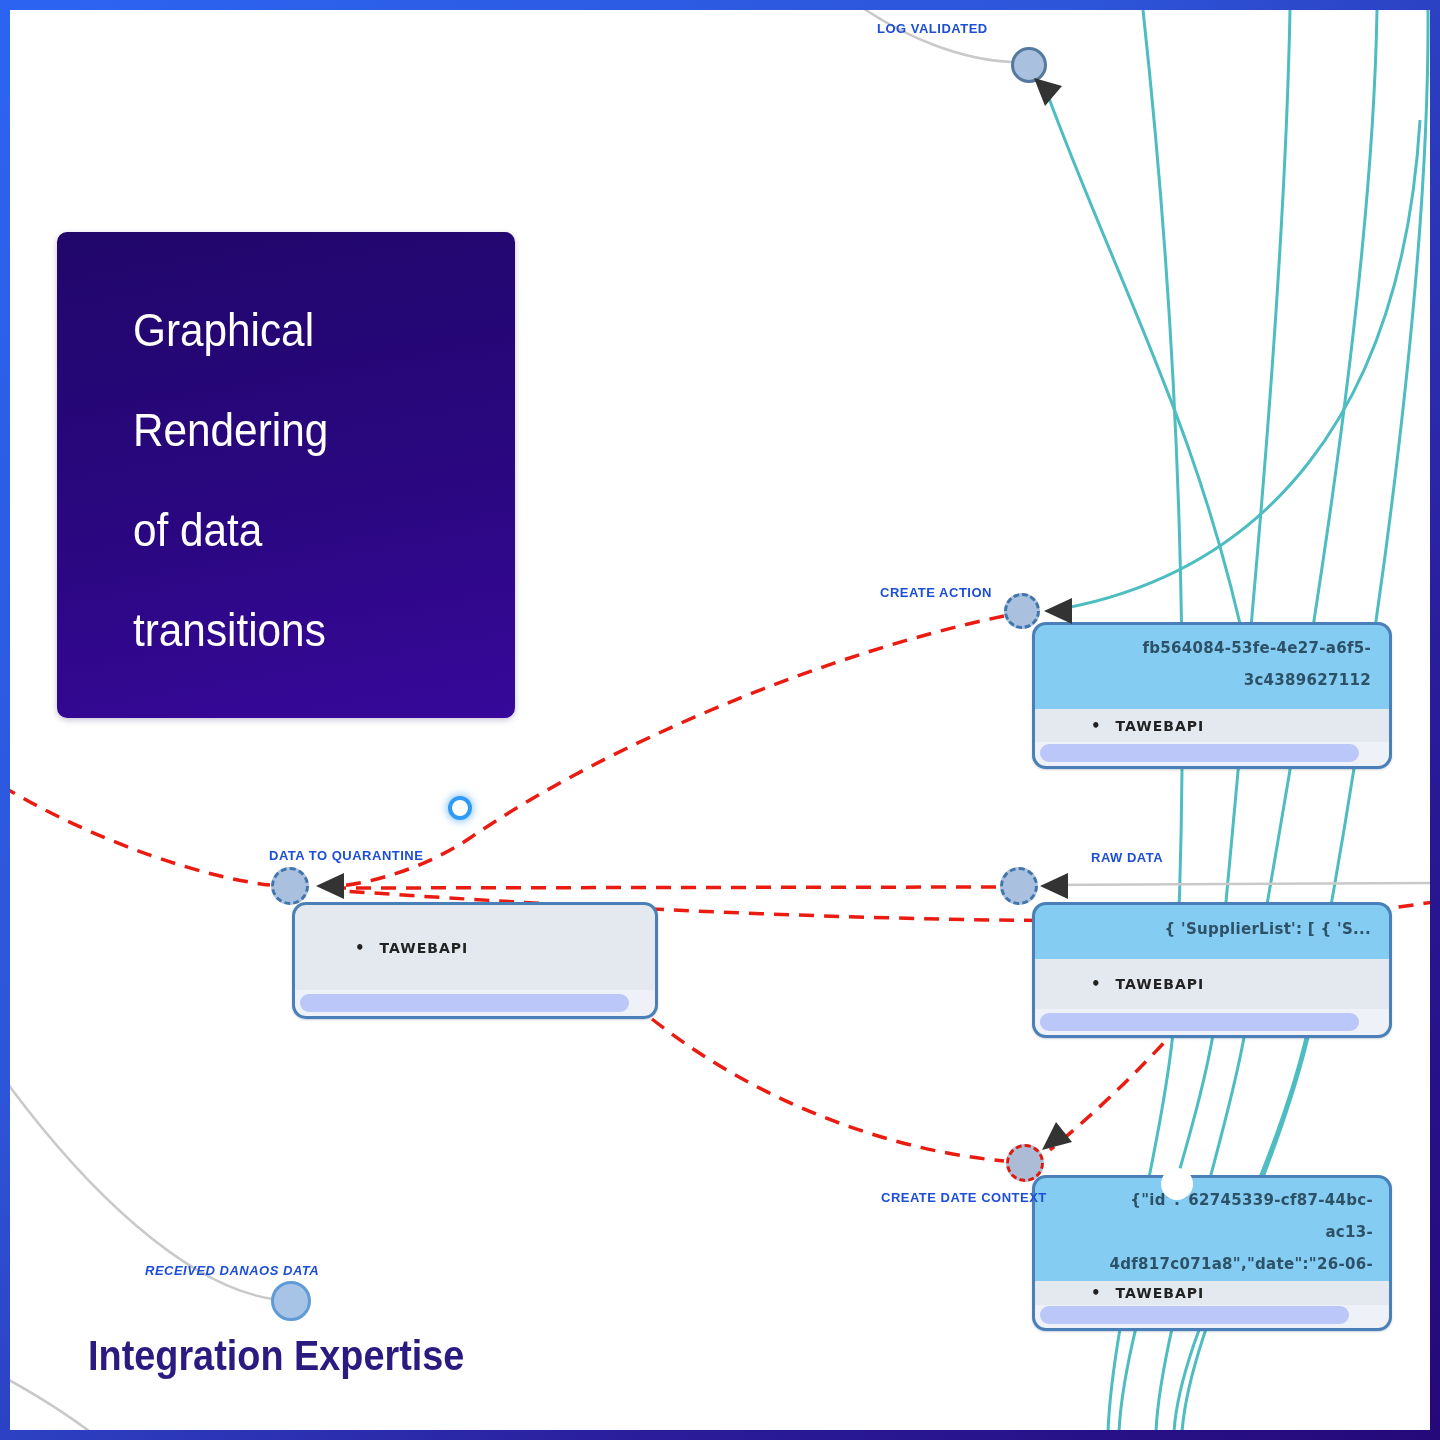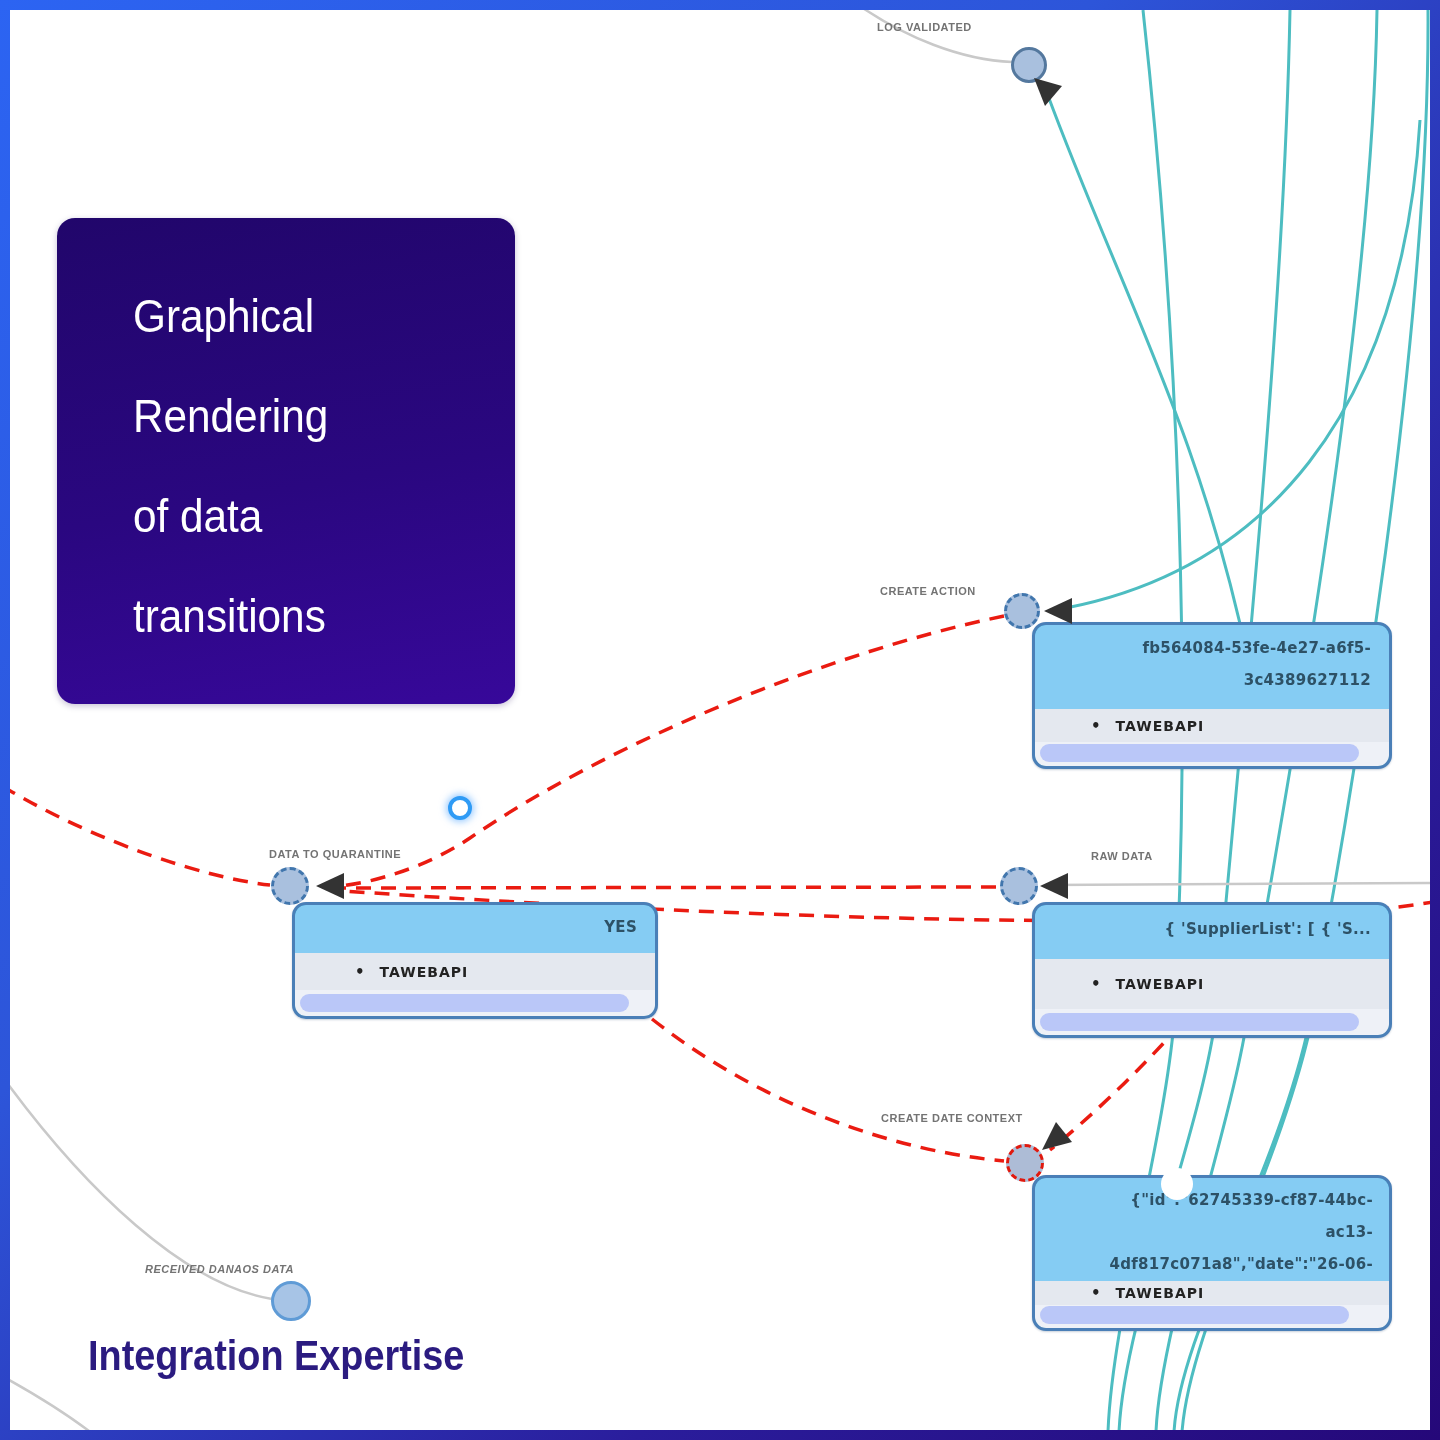--- a/index.html
+++ b/index.html
@@ -13,41 +13,41 @@
   #edges{z-index:1;}
   #overlay{z-index:6;}
 
   
   .node{position:absolute;border-radius:50%;box-sizing:border-box;z-index:5;
     background:#a9c0de;}
   .node.solid{border:3px solid #54789e;}
   .node.dashed{border:3px dashed #4176ad;}
   .node.red-dashed{border:3px dashed #e0190e;background:#adbcd6;}
 
-  .node-label{position:absolute;z-index:5;font-size:11px;font-weight:600;
-    color:#737373;letter-spacing:.5px;white-space:nowrap;}
+  .node-label{position:absolute;z-index:5;font-size:13px;font-weight:600;
+    color:#1d4ed8;letter-spacing:.5px;white-space:nowrap;}
 
   
   .card{position:absolute;z-index:3;box-sizing:border-box;border:3px solid #4a7fb7;
     border-radius:14px;background:#0369a1;overflow:hidden;
     box-shadow:0 1px 2px rgba(40,70,110,.25);display:flex;flex-direction:column;text-align:right;}
   .card-header{background:#85ccf3;color:#2d5166;font-weight:700;font-size:15px;
     letter-spacing:.3px;line-height:32px;white-space:pre-line;
     font-family:"DejaVu Sans", sans-serif;}
   .card-body{flex:1;background:#e4e8ef;display:flex;align-items:center;
     color:#222;font-size:14px;font-weight:700;letter-spacing:1px;
     font-family:"DejaVu Sans", sans-serif;}
   .card-body .bullet{font-size:15px;margin-right:14px;}
   .card-footer{position:relative;background:#eef1f7;}
   .card-pill{position:absolute;left:5px;bottom:4px;height:18px;background:#bac7f8;
     border-radius:10px;}
 
   
-  .banner{position:absolute;left:57px;top:218px;width:458px;height:486px;z-index:4;
-    border-radius:18px;background:linear-gradient(170deg,#21066b 0%,#2a0780 55%,#37089a 100%);
+  .banner{position:absolute;left:57px;top:232px;width:458px;height:486px;z-index:4;
+    border-radius:10px;background:linear-gradient(170deg,#21066b 0%,#2a0780 55%,#37089a 100%);
     box-shadow:0 2px 6px rgba(30,10,90,.25);}
   .banner-text{position:absolute;left:76px;top:48px;color:#ffffff;font-size:47px;
     font-weight:500;line-height:100px;white-space:pre-line;transform:scaleX(.9);
     transform-origin:left top;letter-spacing:0;}
 
   .tagline{position:absolute;left:88px;top:1331px;z-index:4;color:#2b1b80;
     font-size:43px;font-weight:700;letter-spacing:0;transform:scaleX(.88);
     transform-origin:left top;white-space:nowrap;}
 
   
@@ -97,21 +97,20 @@
      <div class="card-body" style="padding-left:56px;">
        <span class="bullet">•</span>
        <span>TAWEBAPI</span>
      </div>
      <div class="card-footer" style="height:24px;">
        <div class="card-pill" style="right:30px;"></div>
      </div>
    </div>
 
    <div class="card" style="left:292px;top:902px;width:366px;height:117px;">
-     <div class="card-header" style="height:42px;padding:6px 18px 0 80px;">YES</div>
      <div class="card-body" style="padding-left:60px;">
        <span class="bullet">•</span>
        <span>TAWEBAPI</span>
      </div>
      <div class="card-footer" style="height:26px;">
        <div class="card-pill" style="right:26px;"></div>
      </div>
    </div>
 
    <div class="card" style="left:1032px;top:902px;width:360px;height:136px;">
@@ -142,21 +141,21 @@
    <div class="node dashed" style="left:1004px;top:593px;width:36px;height:36px;"></div>
    <div class="node dashed" style="left:271px;top:867px;width:38px;height:38px;"></div>
    <div class="node dashed" style="left:1000px;top:867px;width:38px;height:38px;"></div>
    <div class="node red-dashed" style="left:1006px;top:1144px;width:38px;height:38px;"></div>
    <div class="node solid" style="left:271px;top:1281px;width:40px;height:40px;border-color:#5f9bd6;background:#a7c4e6;"></div>
 
    <div class="node-label" style="left:877px;top:21px;">LOG VALIDATED</div>
    <div class="node-label" style="left:880px;top:577px;margin-top:8px;">CREATE ACTION</div>
    <div class="node-label" style="left:256px;top:848px;padding-left:13px;">DATA TO QUARANTINE</div>
    <div class="node-label" style="left:1091px;top:850px;">RAW DATA</div>
-   <div class="node-label" style="left:881px;top:1112px;">CREATE DATE CONTEXT</div>
+   <div class="node-label" style="left:881px;top:1190px;">CREATE DATE CONTEXT</div>
    <div class="node-label" style="left:145px;top:1263px;font-style:italic;">RECEIVED DANAOS DATA</div>
 
    <div class="glow-dot"></div>
 
    <div class="banner">
      <div class="banner-text">Graphical
 Rendering
 of data
 transitions</div>
    </div>

